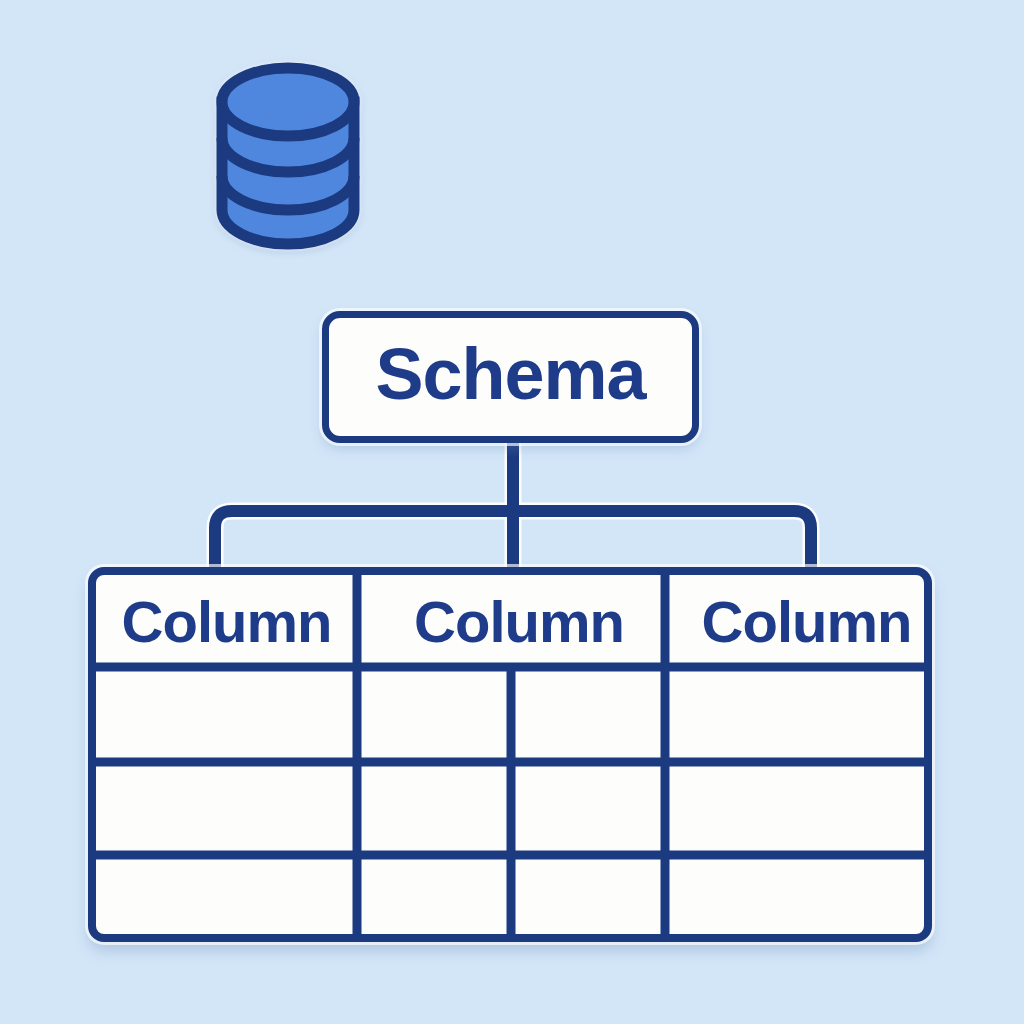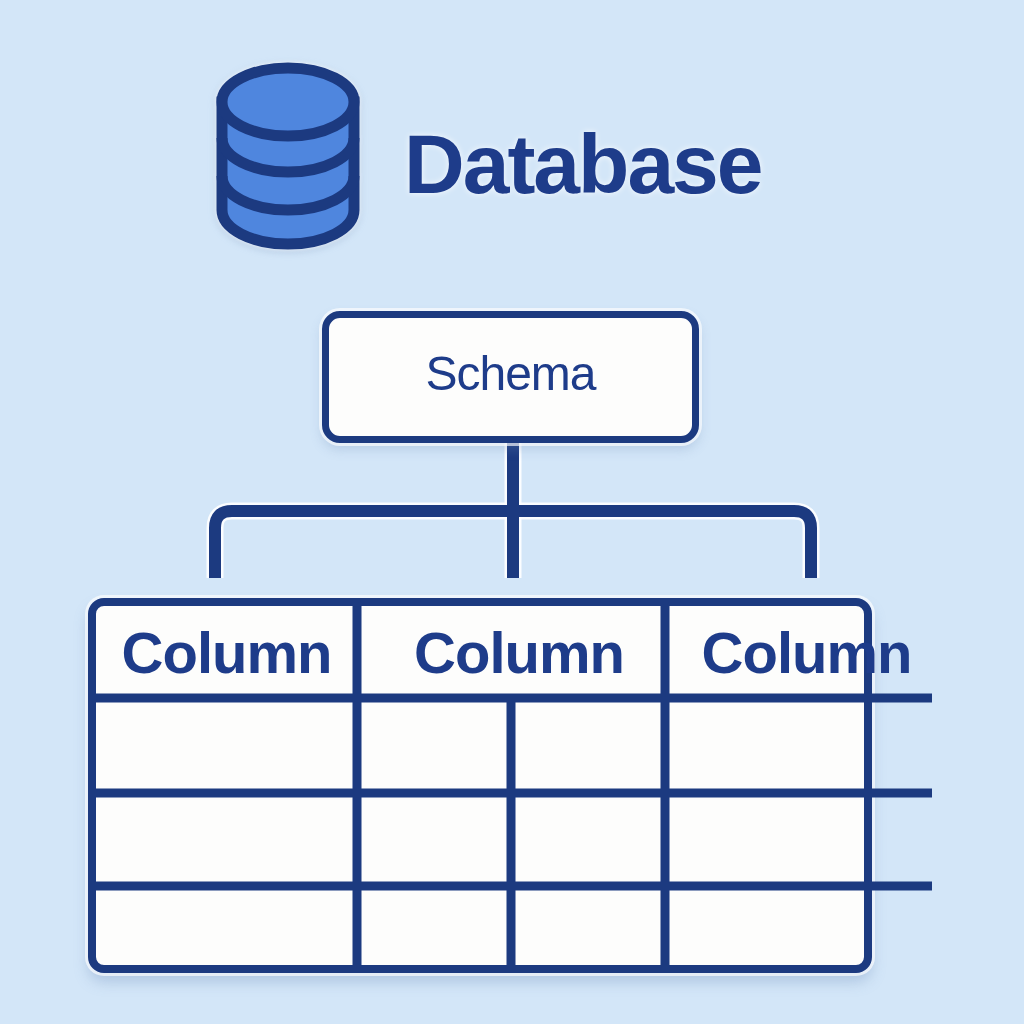--- a/index.html
+++ b/index.html
@@ -35,32 +35,32 @@
 
   
   .schema-box{
     position:absolute;left:322px;top:311px;width:377px;height:132px;
     box-sizing:border-box;border:7px solid var(--line-navy);border-radius:18px;
     background:var(--box-fill);
     display:flex;align-items:center;justify-content:center;
     box-shadow:0 0 0 3px rgba(255,255,255,.65), 0 6px 12px rgba(110,140,185,.30);
   }
   .schema-box span{
-    font-size:48px;font-weight:400;letter-spacing:-1px;color:var(--text-navy);
+    font-size:72px;font-weight:700;letter-spacing:-1px;color:var(--text-navy);
     line-height:1;padding-bottom:6px;
   }
 
   
   .connectors{position:absolute;inset:0;width:1024px;height:1024px;pointer-events:none;}
   .connectors .halo{fill:none;stroke:rgba(255,255,255,.9);stroke-width:17;}
   .connectors .wire{fill:none;stroke:var(--line-navy);stroke-width:12;}
 
   
   .schema-table{
-    position:absolute;left:88px;top:598px;width:784px;height:375px;
+    position:absolute;left:88px;top:567px;width:844px;height:375px;
     box-sizing:border-box;border:8px solid var(--line-navy);border-radius:16px;
     background:var(--box-fill);
     box-shadow:0 0 0 3px rgba(255,255,255,.65), 0 9px 14px rgba(110,140,185,.35);
   }
   .grid{position:absolute;left:-8px;top:-8px;width:844px;height:375px;}
   .grid line{stroke:var(--line-navy);stroke-width:9;}
   .cell{
     position:absolute;display:flex;align-items:center;justify-content:center;
     color:var(--text-navy);font-weight:700;font-size:58px;letter-spacing:-1px;
     white-space:nowrap;
@@ -83,21 +83,20 @@
 
 <div class="canvas">
 
   <svg class="db-icon" viewBox="0 0 156 192" aria-hidden="true">
     <path class="cyl-fill" d="M12,40 L12,148 A66,34 0 0 0 144,148 L144,40 Z"></path>
     <ellipse class="cyl-fill" cx="78" cy="40" rx="66" ry="34"></ellipse>
     <path class="cyl-line" d="M12,76 A66,34 0 0 0 144,76"></path>
     <path class="cyl-line" d="M12,114 A66,34 0 0 0 144,114"></path>
   </svg>
 
-  <div class="db-title">Database</div>
 
   <svg class="connectors" aria-hidden="true">
     <path class="halo" d="M513,443 L513,578"></path>
     <path class="halo" d="M215,578 L215,528 Q215,511 232,511 L794,511 Q811,511 811,528 L811,578"></path>
     <path class="wire" d="M513,443 L513,578"></path>
     <path class="wire" d="M215,578 L215,528 Q215,511 232,511 L794,511 Q811,511 811,528 L811,578"></path>
   </svg>
 
   <div class="schema-box">
     <span>Schema</span>

